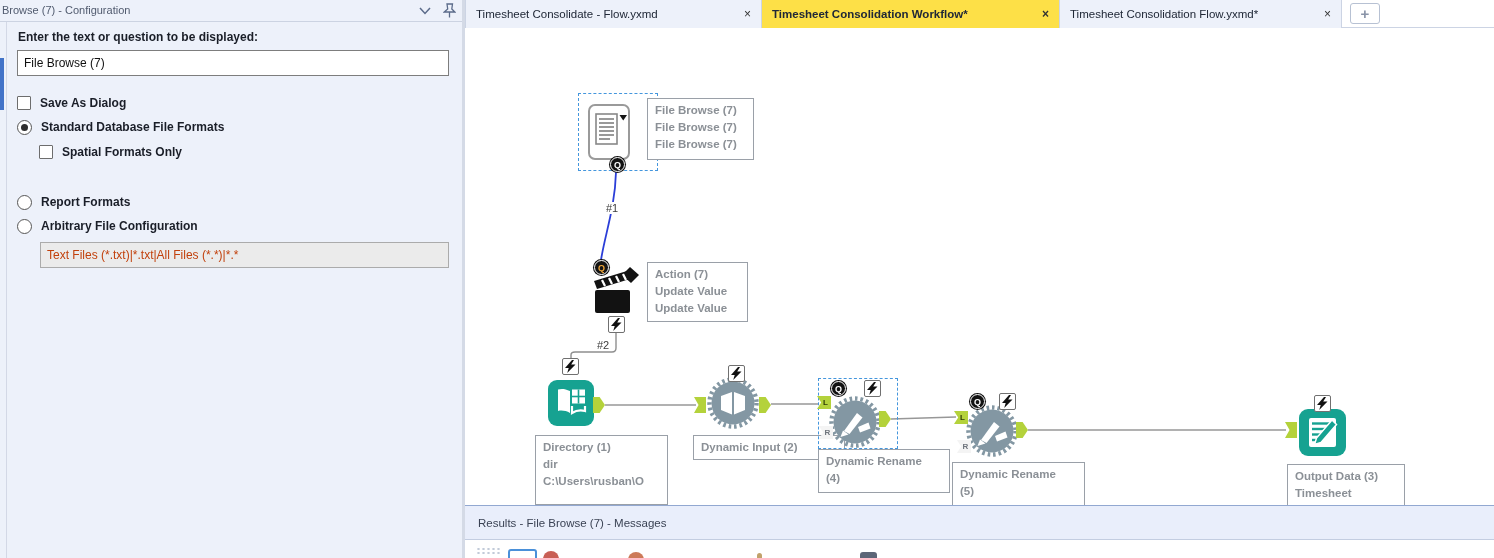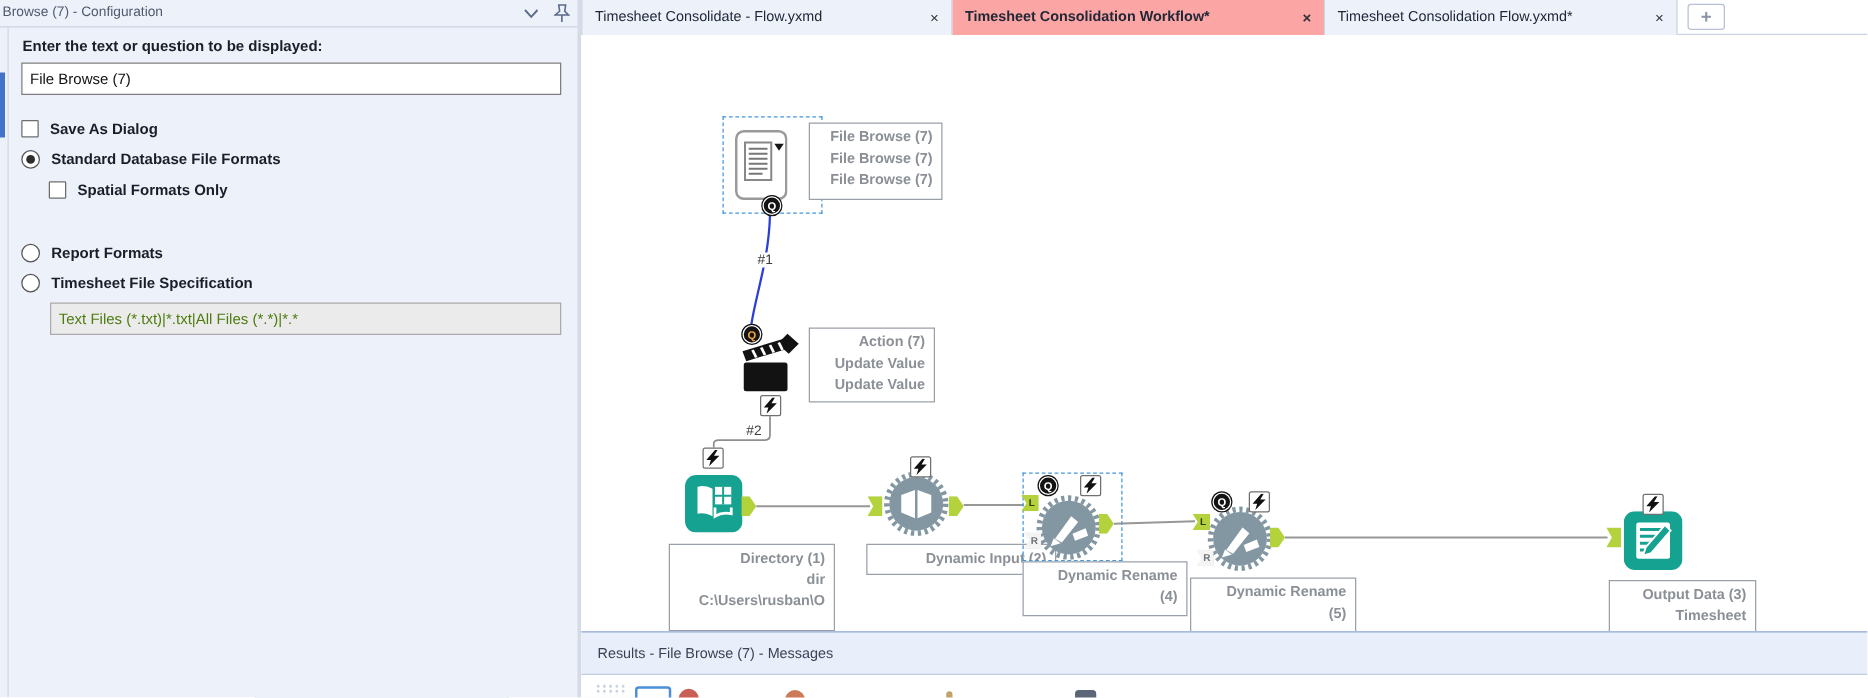--- a/index.html
+++ b/index.html
@@ -16,45 +16,45 @@
   .titlebar-btn { position:absolute; top:3px; width:18px; height:16px; display:flex;
     align-items:center; justify-content:center; }
   #cfg-chevron { right:28px; }
   #cfg-pin { right:4px; }
   #cfg-left-accent { position:absolute; left:0; top:58px; width:4px; height:52px; background:#4273c8; }
   #cfg-inner-border { position:absolute; left:6px; top:22px; width:1px; height:536px; background:#d3d8e6; }
 
   .cfg-label { position:absolute; font-size:12px; font-weight:600; color:#1a1e28; white-space:nowrap; }
   .cfg-input { position:absolute; height:26px; border:1px solid #7d7d7d; background:#fff;
     font-family:"Liberation Sans",sans-serif; font-size:12px; color:#101010; padding:0 6px; }
-  .cfg-input:disabled { background:#ebebeb; color:#4d7c0f; border-color:#ababab; }
+  .cfg-input:disabled { background:#ebebeb; color:#c2410c; border-color:#ababab; }
 
   .opt-row { position:absolute; height:18px; display:flex; align-items:center; }
   .chk { width:14px; height:14px; border:1px solid #6d6d6d; background:#fff; border-radius:1px;
     flex:0 0 auto; }
   .radio { width:15px; height:15px; border:1px solid #565656; background:#fff; border-radius:50%;
     flex:0 0 auto; position:relative; }
   .radio.on::after { content:""; position:absolute; left:3px; top:3px; width:7px; height:7px;
     border-radius:50%; background:#2e2e2e; }
   .opt-label { margin-left:9px; font-size:12px; font-weight:600; color:#1a1e28; white-space:nowrap; }
 
   
   #vdivider { position:absolute; left:462px; top:0; width:3px; height:558px; background:#d4dae6; }
 
   
-  #main { position:absolute; left:465px; top:0; width:902px; height:558px; background:#fff;text-align:right; }
+  #main { position:absolute; left:465px; top:0; width:902px; height:558px; background:#fff; }
 
   
   #tabbar { position:absolute; left:0; top:0; width:1029px; height:28px;
     border-bottom:1px solid #ccd4e4; background:#fff; display:flex; }
   .tab { height:28px; display:flex; align-items:center; padding:0 10px;
     background:#edf1fa; border-right:1px solid #ccd4e4; font-size:11.5px; color:#202837; }
   .tab:first-child { border-left:1px solid #ccd4e4; }
   .tab .tab-label { white-space:nowrap; overflow:hidden; }
-  .tab.active { background:#fca5a5; font-weight:700; height:29px; border-bottom:1px solid #fff; }
+  .tab.active { background:#fde047; font-weight:700; height:29px; border-bottom:1px solid #fff; }
   .tab-x { margin-left:auto; padding-left:10px; font-size:12px; color:#333; cursor:default; }
   #new-tab-btn { margin-left:8px; margin-top:3px; width:30px; height:21px;
     border:1.5px solid #b7c1d3; border-radius:3px; color:#8a94a8; font-size:15px; font-weight:700;
     display:flex; align-items:center; justify-content:center; background:#fff; }
 
   
   #canvas { position:absolute; left:0; top:28px; width:1029px; height:477px; background:#fff; overflow:hidden; }
   #wires { position:absolute; left:0; top:0; pointer-events:none; }
 
   .annotation { position:absolute; background:#fff; border:1.5px solid #9aa0a8;
@@ -130,21 +130,21 @@
     <div class="opt-row" style="left:39px; top:143px;">
       <span class="chk"></span>
       <span class="opt-label">Spatial Formats Only</span>
     </div>
     <div class="opt-row" style="left:17px; top:193px;">
       <span class="radio"></span>
       <span class="opt-label">Report Formats</span>
     </div>
     <div class="opt-row" style="left:17px; top:217px;">
       <span class="radio"></span>
-      <span class="opt-label">Timesheet File Specification</span>
+      <span class="opt-label">Arbitrary File Configuration</span>
     </div>
     <input class="cfg-input" style="left: 40px; top: 242px; width: 409px;" disabled="" value="Text Files (*.txt)|*.txt|All Files (*.*)|*.*">
   </aside>
 
   <div id="vdivider"></div>
 
   <main id="main">
 
     <div id="tabbar">
       <div class="tab" style="width:297px;">

